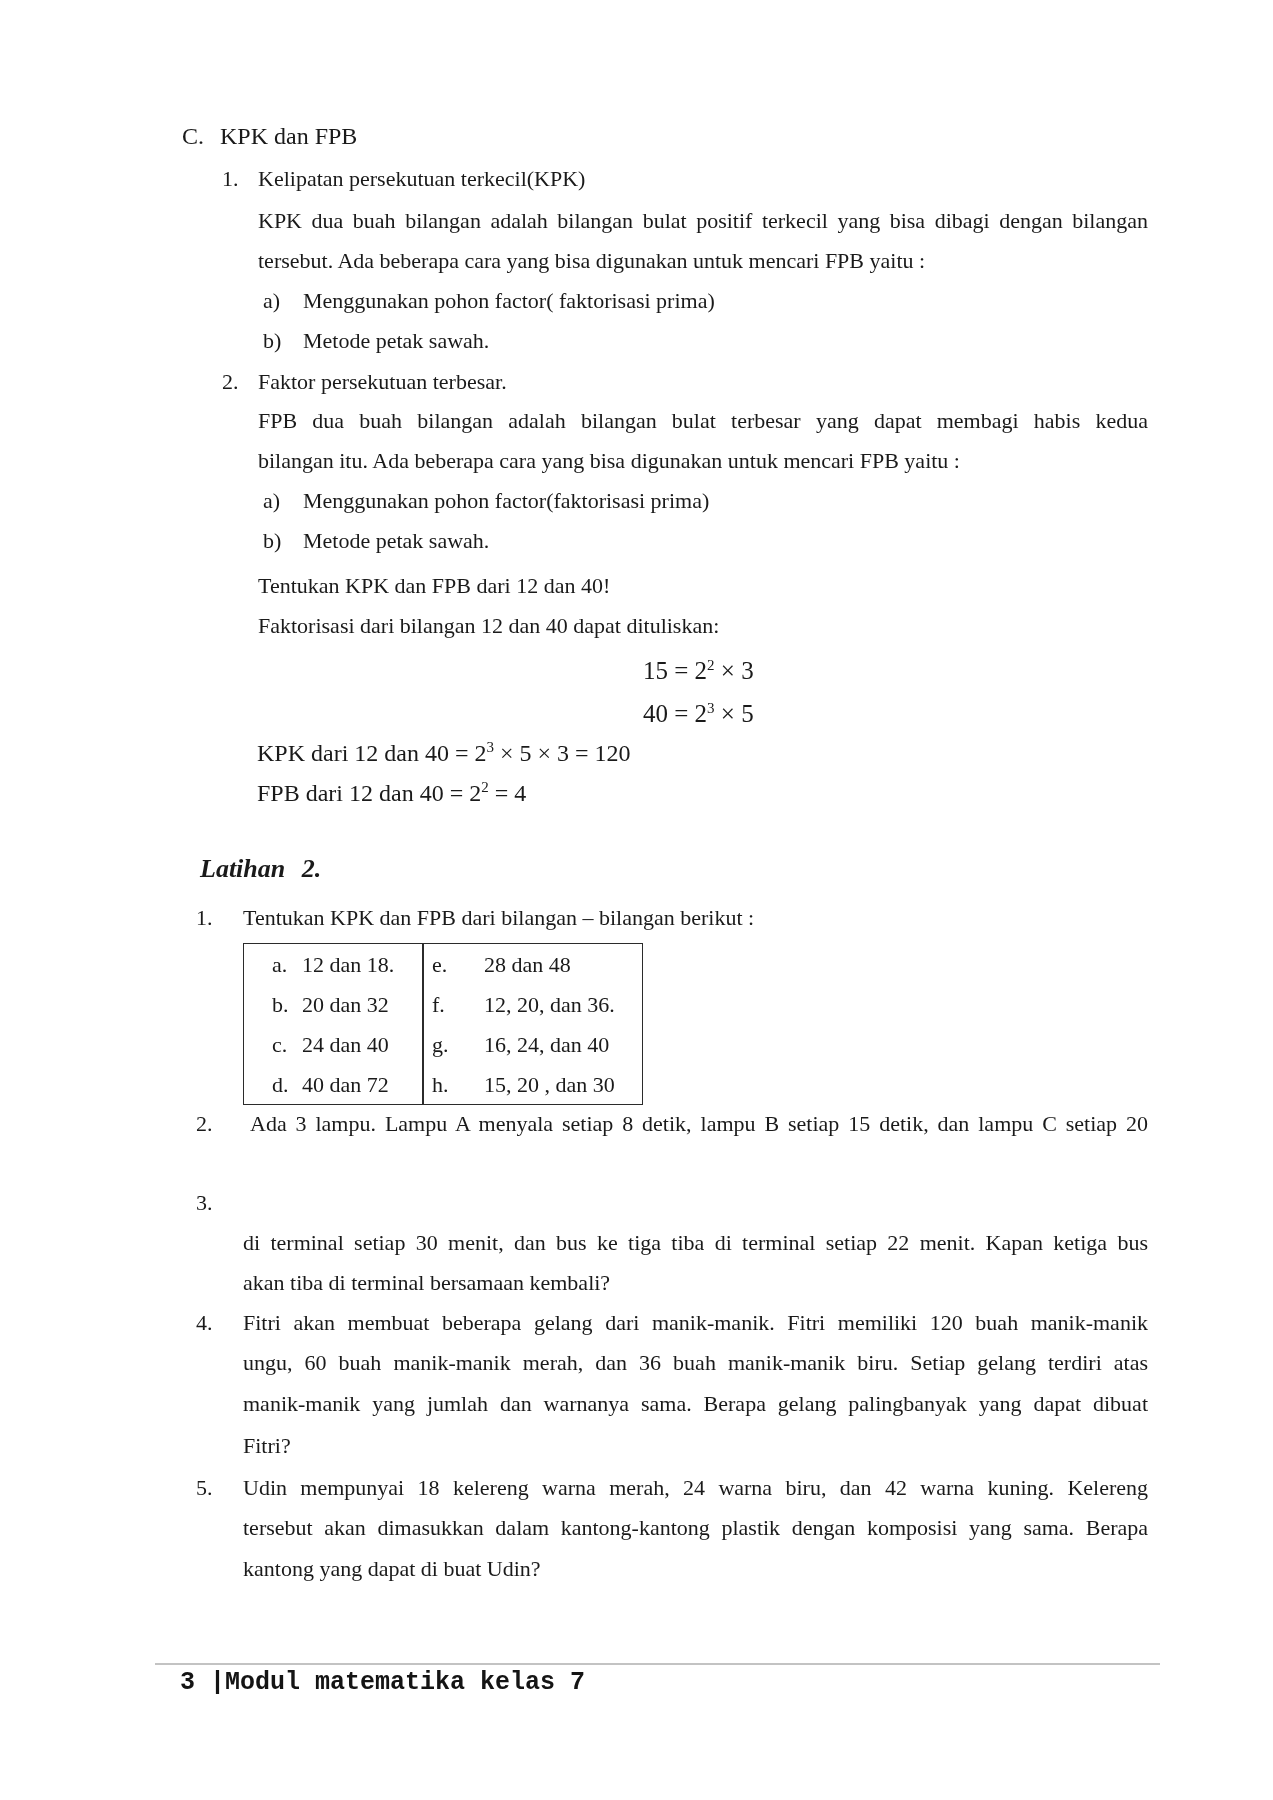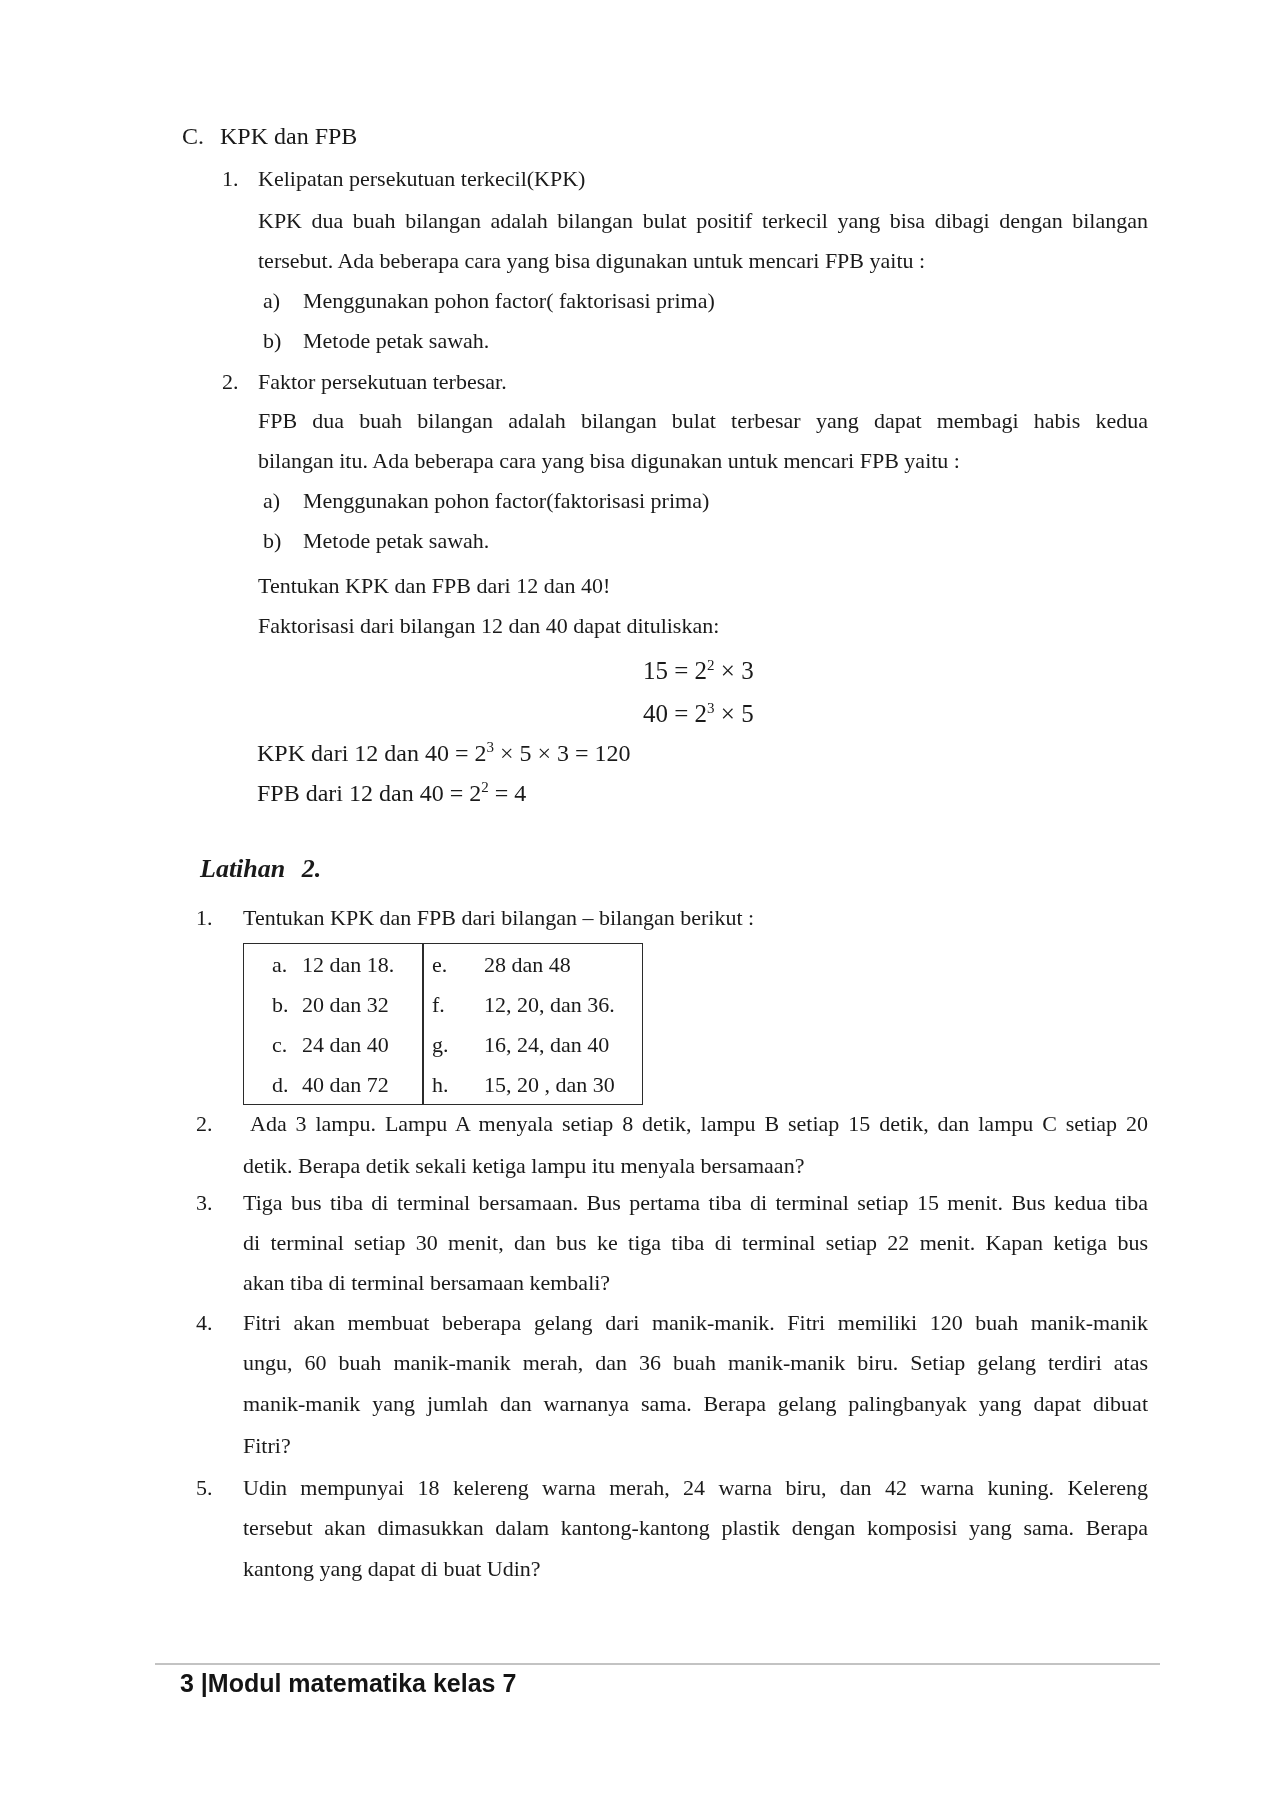--- a/index.html
+++ b/index.html
@@ -24,21 +24,21 @@
   .extable .vline { position:absolute; left:178px; top:0; bottom:0; width:1.5px; background:#2b2b2b; }
   .trow { position:absolute; left:0; width:100%; height:40px; line-height:40px; font-size:22px; }
   .trow span { position:absolute; white-space:nowrap; }
   .cell-l-label { left:28px; }
   .cell-l-text  { left:58px; }
   .cell-r-label { left:188px; }
   .cell-r-text  { left:240px; }
   .footer-rule { position:absolute; left:155px; top:1663px; width:1005px; height:2px; background:#c3c3c3; }
   .footer-text {
     position:absolute; left:180px; top:1666px; height:34px; line-height:34px;
-    font-family:Liberation Sans, sans-serif;
+    font-family:Liberation Mono, monospace;
     font-weight:bold; font-size:25px; color:#141414; white-space:nowrap;
   }
 </style>
 </head>
 <body>
 
 <div class="page">
 
   <span class="ln heading" style="top:116px;left:182px">C.</span>
   <span class="ln heading" style="top:116px;left:220px">KPK dan FPB</span>
@@ -102,24 +102,22 @@
     <div class="trow" style="top:121px">
       <span class="cell-l-label">d.</span>
       <span class="cell-l-text">40 dan 72</span>
       <span class="cell-r-label">h.</span>
       <span class="cell-r-text">15, 20 , dan 30</span>
     </div>
   </div>
 
   <span class="ln" style="top:1104px;left:196px">2.</span>
   <div class="ln just" style="top:1104px;left:250px;width:898px">Ada 3 lampu. Lampu A menyala setiap 8 detik, lampu B setiap 15 detik, dan lampu C setiap 20</div>
-  <div class="ln left-last" style="top:1146px;left:243px;width:905px">detik. Berapa detik sekali ketiga lampu itu menyala bersamaan?</div>
 
   <span class="ln" style="top:1183px;left:196px">3.</span>
-  <div class="ln just" style="top:1183px;left:243px;width:905px">Tiga bus tiba di terminal bersamaan. Bus pertama tiba di terminal setiap 15 menit. Bus kedua tiba</div>
   <div class="ln just" style="top:1223px;left:243px;width:905px">di terminal setiap 30 menit, dan bus ke tiga tiba di terminal setiap 22 menit. Kapan ketiga bus</div>
   <div class="ln left-last" style="top:1263px;left:243px;width:905px">akan tiba di terminal bersamaan kembali?</div>
 
   <span class="ln" style="top:1303px;left:196px">4.</span>
   <div class="ln just" style="top:1303px;left:243px;width:905px">Fitri akan membuat beberapa gelang dari manik-manik. Fitri memiliki 120 buah manik-manik</div>
   <div class="ln just" style="top:1343px;left:243px;width:905px">ungu, 60 buah manik-manik merah, dan 36 buah manik-manik biru. Setiap gelang terdiri atas</div>
   <div class="ln just" style="top:1384px;left:243px;width:905px">manik-manik yang jumlah dan warnanya sama. Berapa gelang palingbanyak yang dapat dibuat</div>
   <div class="ln left-last" style="top:1426px;left:243px;width:905px">Fitri?</div>
 
   <span class="ln" style="top:1468px;left:196px">5.</span>

